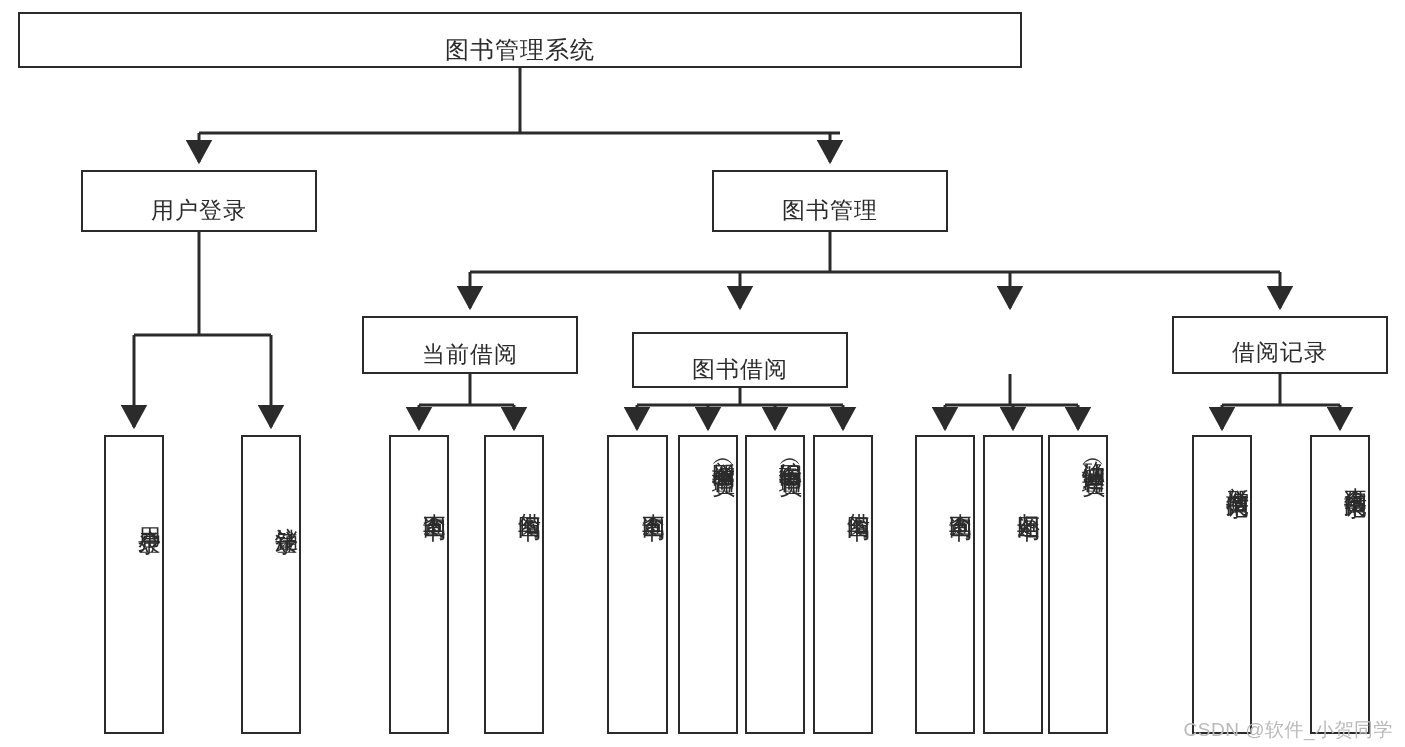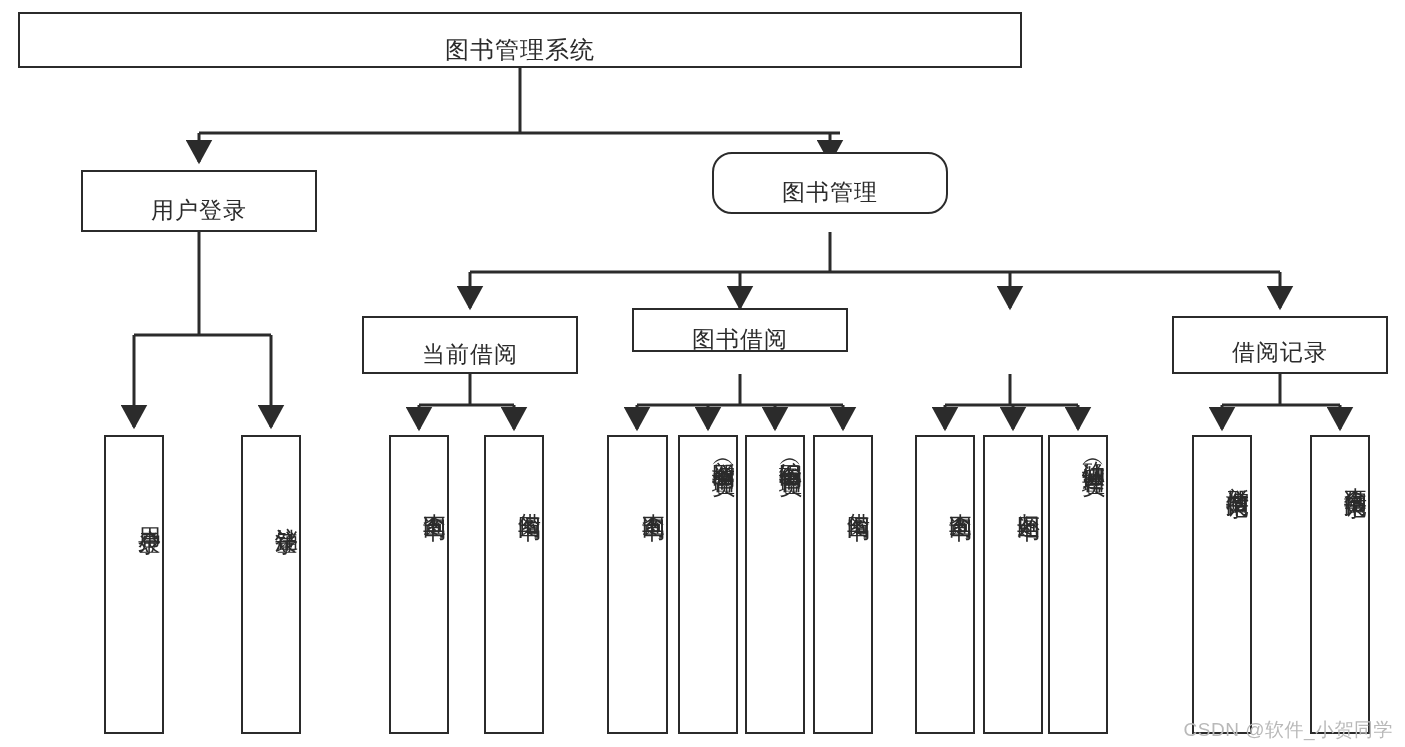--- a/index.html
+++ b/index.html
@@ -129,28 +129,28 @@
     </g>
   </svg>
 
   <div class="node horizontal root" style="left:18px; top:12px; width:1004px; height:56px;">
     <span class="node-label">图书管理系统</span>
   </div>
 
   <div class="node horizontal" style="left:81px; top:170px; width:236px; height:62px;">
     <span class="node-label">用户登录</span>
   </div>
-  <div class="node horizontal" style="left:712px; top:152px; width:236px; height:62px;border-radius:20px;">
+  <div class="node horizontal" style="left:712px; top:170px; width:236px; height:62px;">
     <span class="node-label">图书管理</span>
   </div>
 
   <div class="node horizontal" style="left:362px; top:316px; width:216px; height:58px;">
     <span class="node-label">当前借阅</span>
   </div>
-  <div class="node horizontal" style="left:632px; top:308px; width:216px; height:44px;">
+  <div class="node horizontal" style="left:632px; top:332px; width:216px; height:56px;">
     <span class="node-label">图书借阅</span>
   </div>
   <div class="node horizontal" style="left:1172px; top:316px; width:216px; height:58px;font-family:Liberation Mono, monospace;">
     <span class="node-label">借阅记录</span>
   </div>
 
   <div class="node vertical" style="left:104px; top:435px; width:60px; height:299px; padding-top:72px;">
     <span class="node-label">用户登录</span>
   </div>
   <div class="node vertical" style="left:241px; top:435px; width:60px; height:299px; padding-top:72px;">

